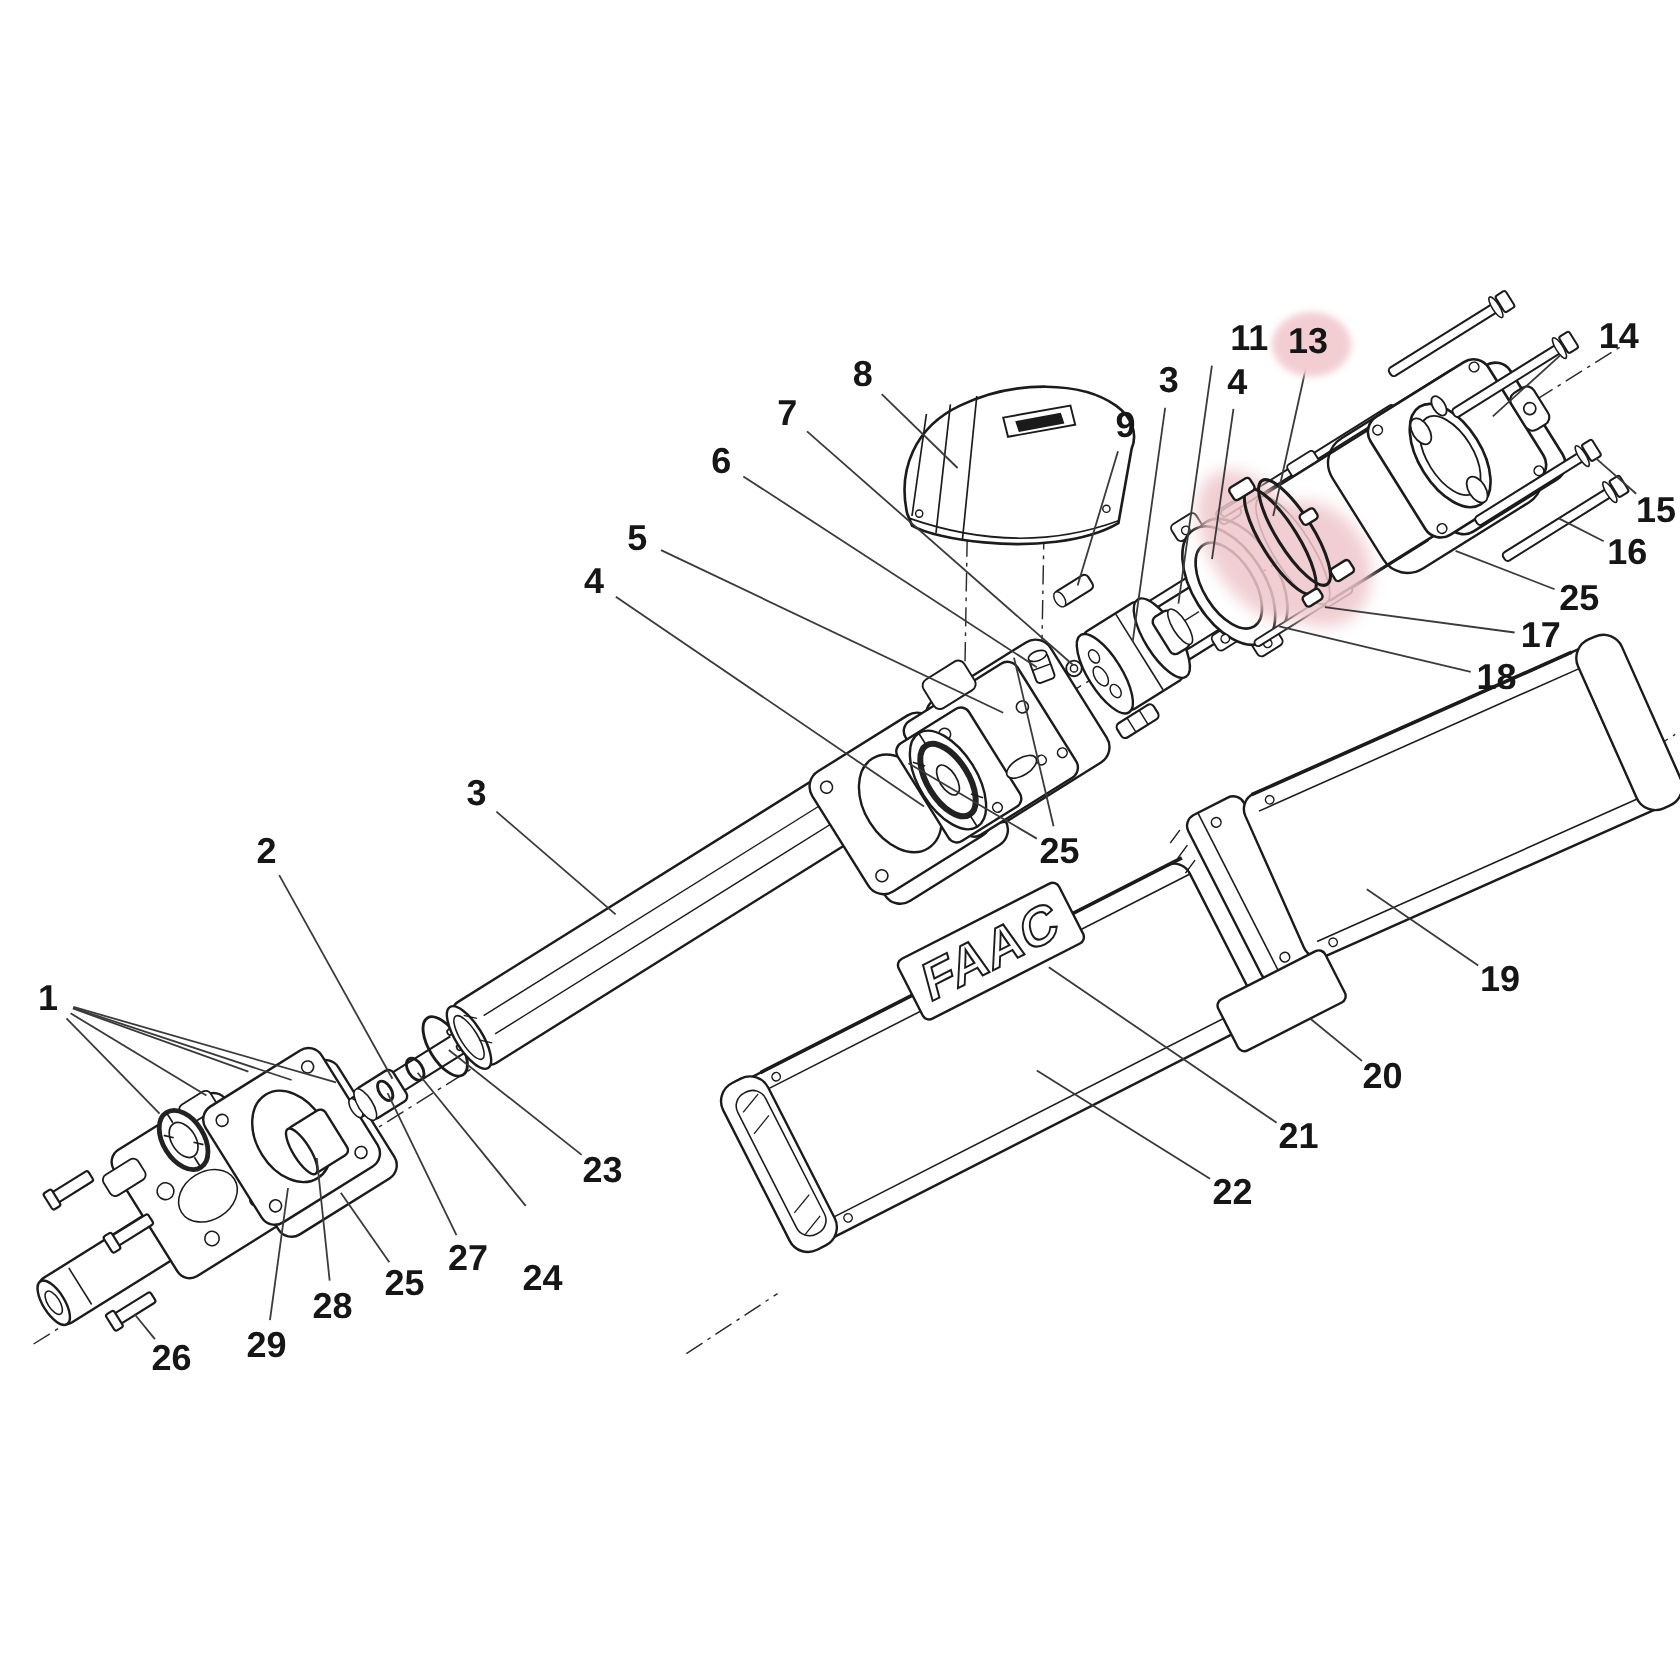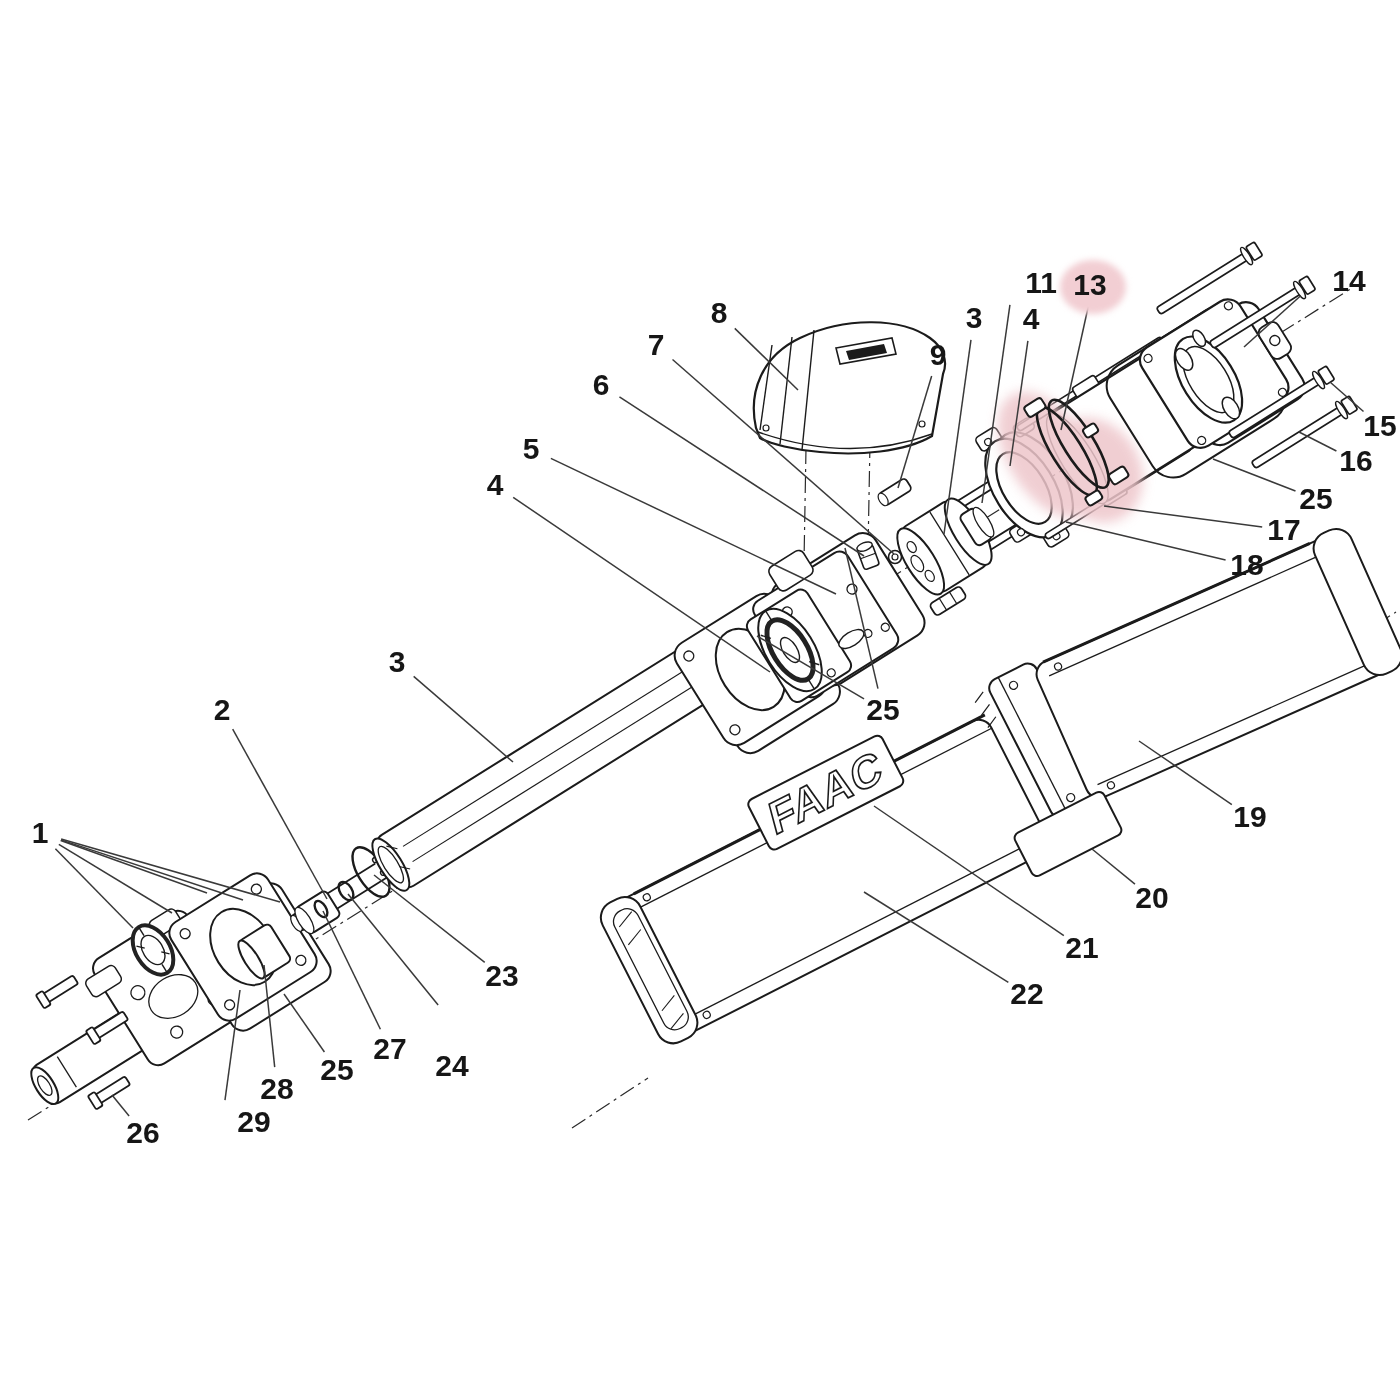--- a/index.html
+++ b/index.html
@@ -449,15 +449,15 @@
       <div class="callout" style="left: 1082px; top: 948px;">21</div>
       <div class="callout" style="left: 1027px; top: 994px;">22</div>
       <div class="callout" style="left: 502px; top: 976px;">23</div>
       <div class="callout" style="left: 452px; top: 1066px; text-align: center;">24</div>
       <div class="callout" style="left: 337px; top: 1070px;">25</div>
       <div class="callout" style="left: 883px; top: 710px;">25</div>
       <div class="callout" style="left: 1316px; top: 499px;">25</div>
       <div class="callout" style="left: 143px; top: 1133px;">26</div>
       <div class="callout" style="left: 390px; top: 1049px;">27</div>
       <div class="callout" style="left: 277px; top: 1089px;">28</div>
-      <div class="callout" style="left: 222px; top: 1122px; margin-left: 32px;">29</div>
+      <div class="callout" style="left: 222px; top: 1122px;">29</div>
     </div>
 </div>
 
 </body></html>

